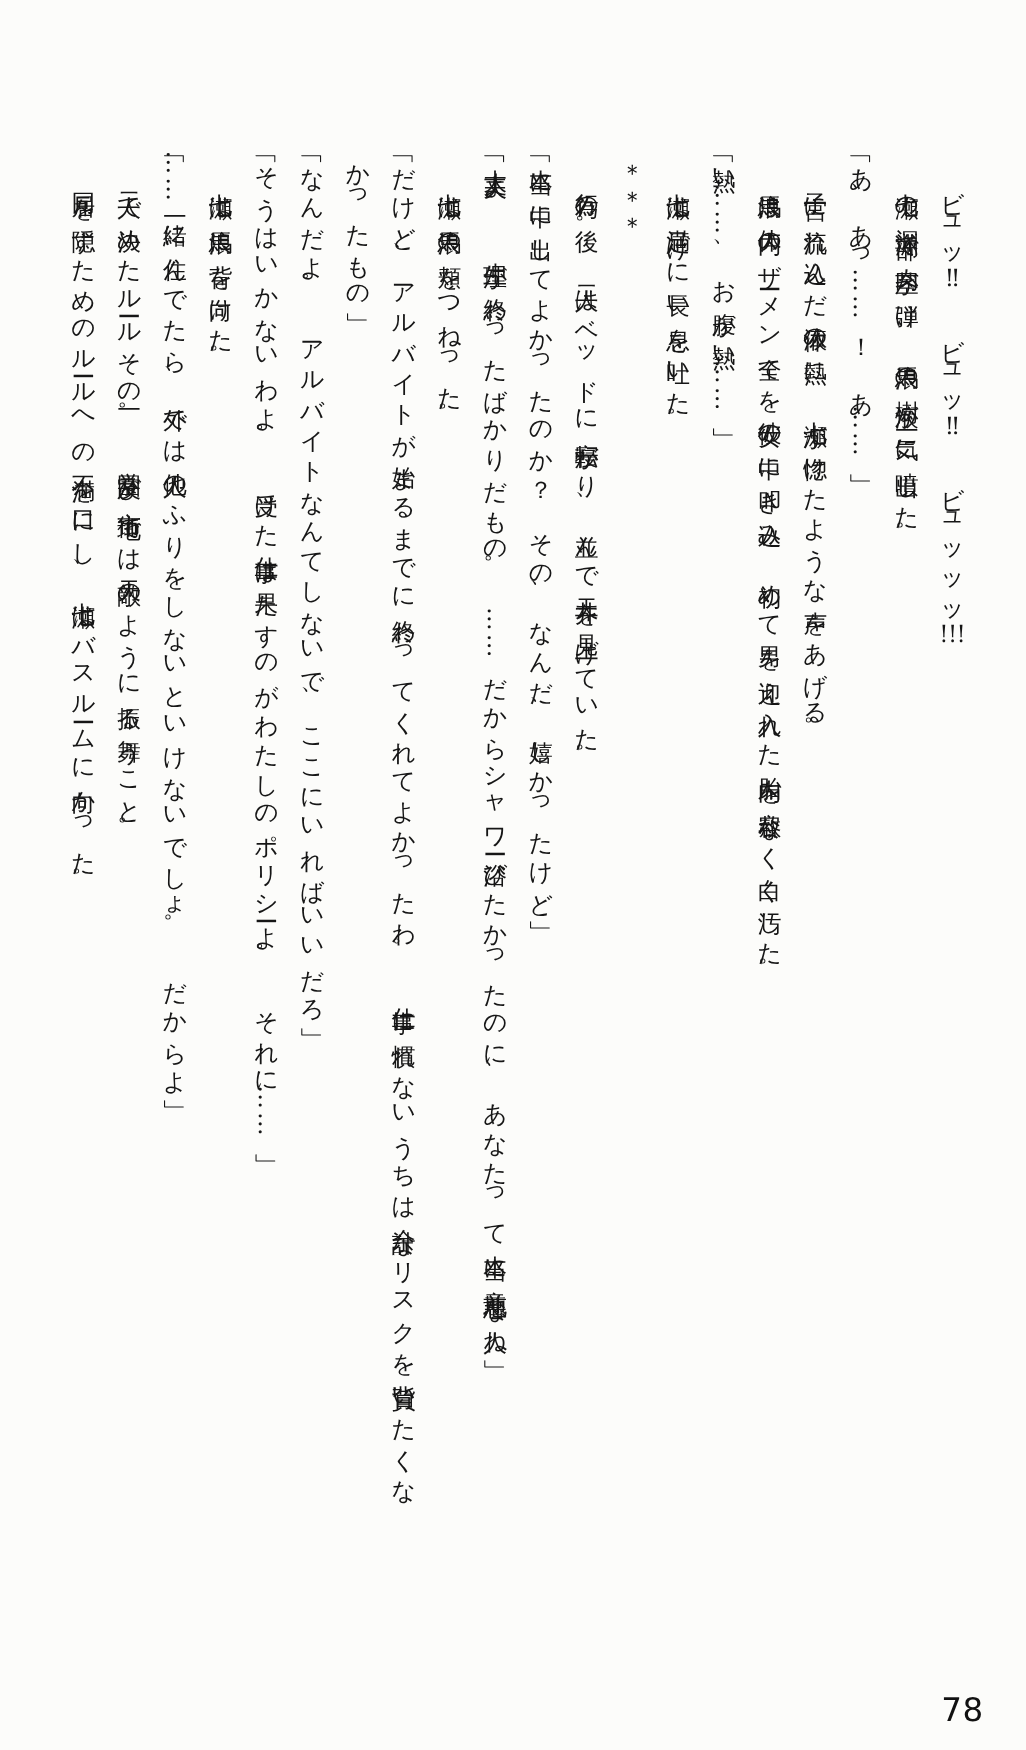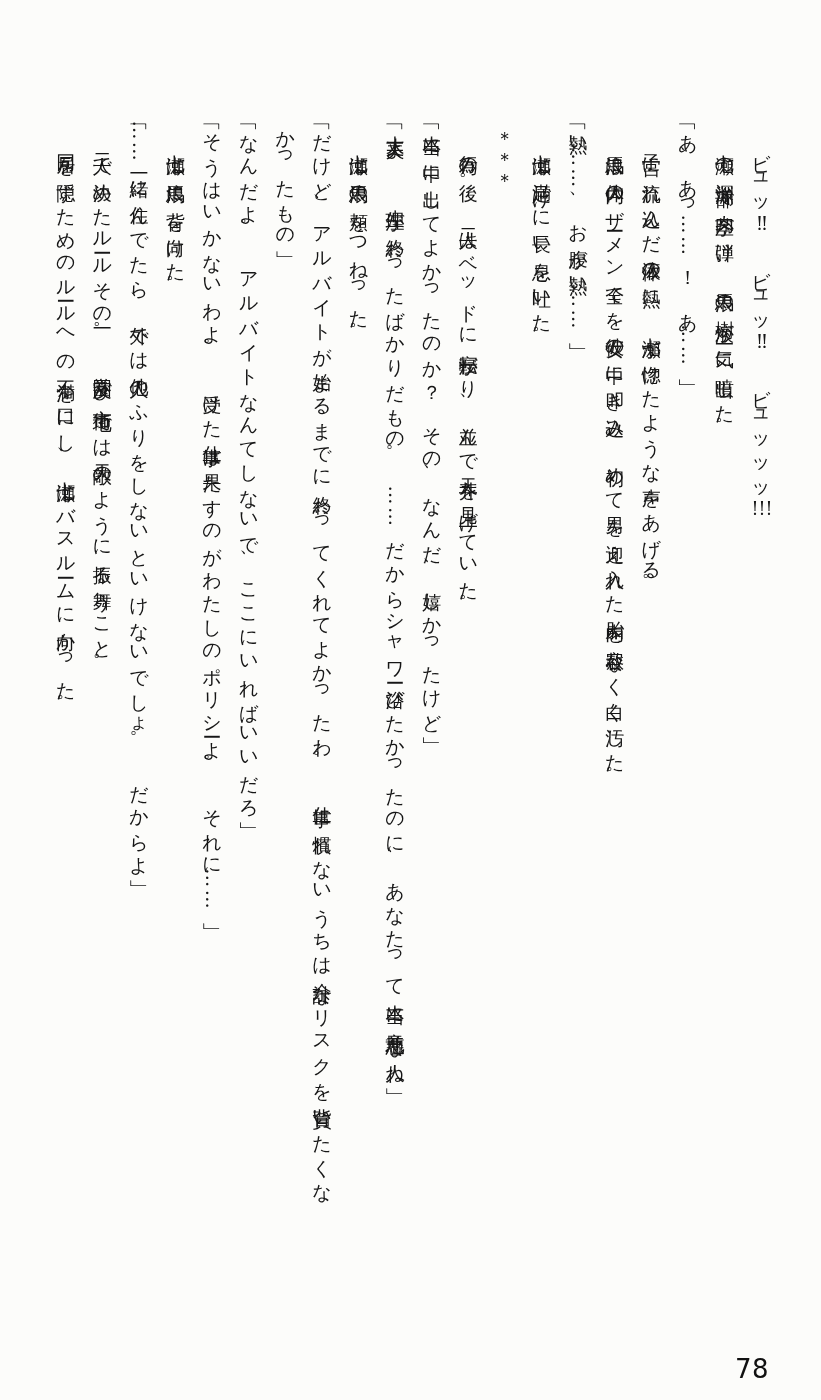--- a/index.html
+++ b/index.html
@@ -37,21 +37,21 @@
   }
   .separator {
     padding-top: 72px;
     letter-spacing: 2px;
   }
   .tcy {
     text-combine-upright: all;
   }
   .page-number {
     position: absolute;
-    right: 52px;
+    right: 34px;
     bottom: 16px;
     font-family: "DejaVu Sans", "Liberation Sans", sans-serif;
     font-size: 26px;
     color: #111;
     letter-spacing: 0.5px;
   }
 </style>
 </head>
 <body>
 

